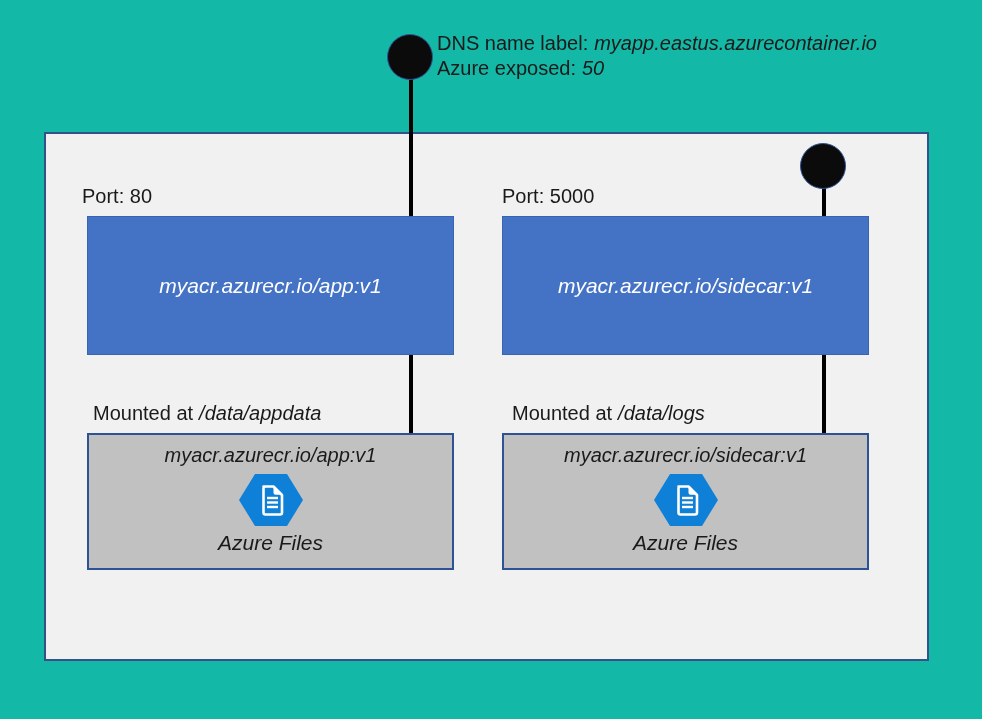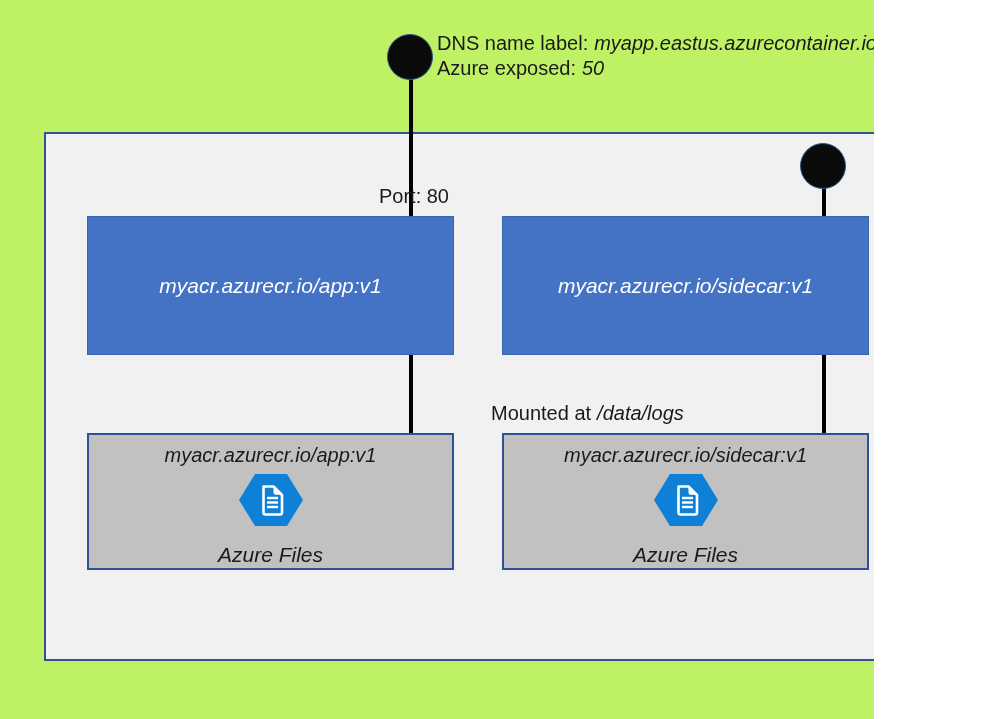--- a/index.html
+++ b/index.html
@@ -1,17 +1,17 @@
 <!DOCTYPE html>
 <html><head>
 <meta charset="utf-8">
 <style>
   html,body{margin:0;padding:0;background:#fff;}
   .canvas{
-    position:relative;width:874px;height:719px;background:#bef264;overflow:hidden;
+    position:relative;width:982px;height:719px;background:#14b8a6;overflow:hidden;
     font-family:"Liberation Sans","DejaVu Sans",sans-serif;color:#1a1a1a;
   }
   .abs{position:absolute;}
   .it{font-style:italic;}
   
   .endpoint{
     width:46px;height:46px;border-radius:50%;
     background:#0b0b0c;border:1px solid #2e5395;box-sizing:border-box;
   }
   
@@ -20,48 +20,48 @@
     background:#f1f1f2;border:2px solid #33518a;
   }
   
   .vline{width:4px;background:#000;}
   #line-dns{left:409px;top:56px;height:377px;}
   #line-sidecar{left:822px;top:166px;height:267px;}
   
   .annot{left:437px;top:31px;font-size:20px;line-height:25px;white-space:nowrap;}
   .annot .val{margin-left:6px;}
   
-  .port-label{top:184px;width:367px;text-align:right;font-size:20px;line-height:24px;}
+  .port-label{top:184px;width:367px;text-align:left;font-size:20px;line-height:24px;}
   #port-app{left:82px;}
   #port-sidecar{left:502px;}
   
   .container-box{
     top:216px;width:367px;height:139px;box-sizing:border-box;
     background:#4472c4;border:1px solid #3765b0;
     display:flex;align-items:center;justify-content:center;
   }
   #container-app{left:87px;}
   #container-sidecar{left:502px;}
   .container-box .img-name{color:#ffffff;font-style:italic;font-size:21px;}
   
   .mount-label{top:401px;font-size:20px;line-height:24px;white-space:nowrap;}
   #mount-app{left:93px;}
-  #mount-sidecar{left:491px;}
+  #mount-sidecar{left:512px;}
   .mount-label .path{margin-left:6px;}
   
   .volume-box{
     top:433px;width:367px;height:137px;box-sizing:border-box;
     background:#c1c1c1;border:2px solid #2e5294;
     display:flex;flex-direction:column;align-items:center;
   }
   #volume-app{left:87px;}
   #volume-sidecar{left:502px;}
   .volume-box .share-name{margin-top:9px;font-style:italic;font-size:20px;}
   .volume-box .files-icon{margin-top:5px;width:64px;height:56px;}
-  .volume-box .caption{margin-top:15px;font-style:italic;font-size:21px;}
+  .volume-box .caption{margin-top:3px;font-style:italic;font-size:21px;}
   
   .group-label{left:53px;top:627px;font-style:italic;font-size:21px;}
 </style>
 </head>
 <body>
 
 <div class="canvas">
 
   <div class="abs group-box"></div>
 
@@ -70,28 +70,32 @@
 
   <div class="abs endpoint" style="left:387px;top:34px;"></div>
   <div class="abs annot">
     <div><span>DNS name label:</span><span class="it val">myapp.eastus.azurecontainer.io</span></div>
     <div><span>Azure exposed:</span><span class="it val">50</span></div>
   </div>
 
   <div class="abs endpoint" style="left:800px;top:143px;"></div>
 
   <div class="abs port-label" id="port-app">Port: 80</div>
+  <div class="abs port-label" id="port-sidecar">Port: 5000</div>
 
   <div class="abs container-box" id="container-app">
     <span class="img-name">myacr.azurecr.io/app:v1</span>
   </div>
   <div class="abs container-box" id="container-sidecar">
     <span class="img-name">myacr.azurecr.io/sidecar:v1</span>
   </div>
 
+  <div class="abs mount-label" id="mount-app">
+    <span>Mounted at</span><span class="it path">/data/appdata</span>
+  </div>
   <div class="abs mount-label" id="mount-sidecar">
     <span>Mounted at</span><span class="it path">/data/logs</span>
   </div>
 
   <div class="abs volume-box" id="volume-app">
     <span class="share-name">myacr.azurecr.io/app:v1</span>
     <span class="files-icon">
       <svg width="64" height="56" viewBox="0 0 64 56" xmlns="http://www.w3.org/2000/svg">
         <polygon points="0,28 16,2 48,2 64,28 48,54 16,54" fill="#0f80d7"></polygon>
         <path d="M24.5 14.5 h10 l8.5 8.5 v17.5 a2 2 0 0 1 -2 2 h-14.5 a2 2 0 0 1 -2 -2 v-24 a2 2 0 0 1 2 -2 z" fill="none" stroke="#ffffff" stroke-width="2.6" stroke-linejoin="round"></path>

